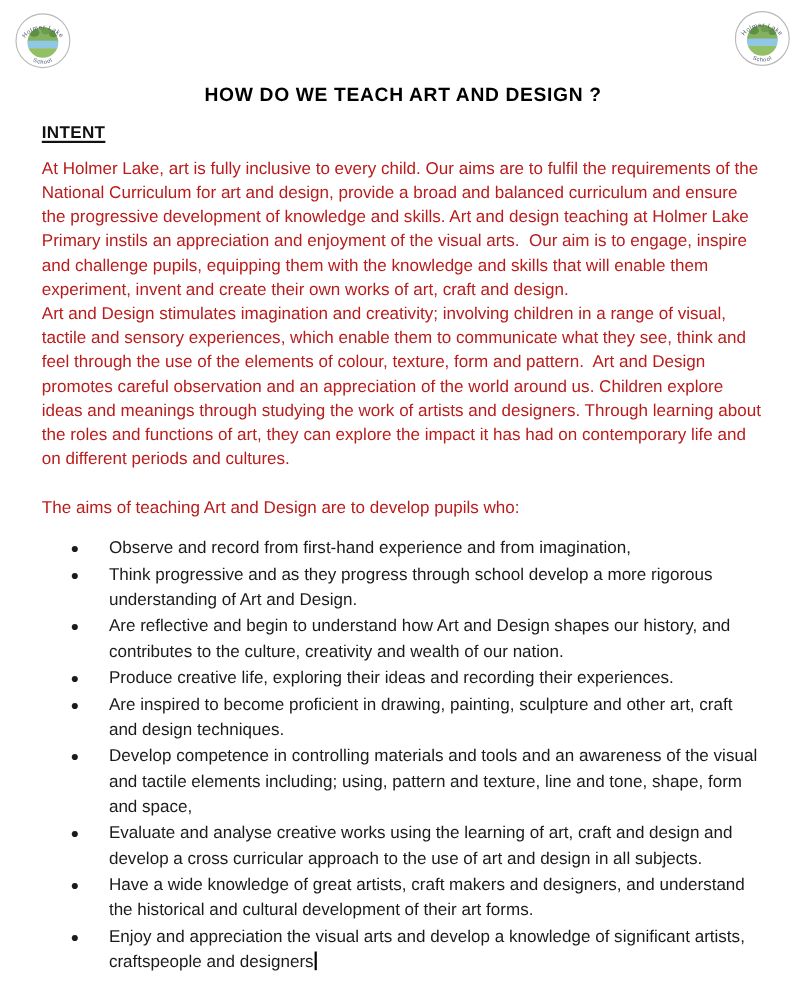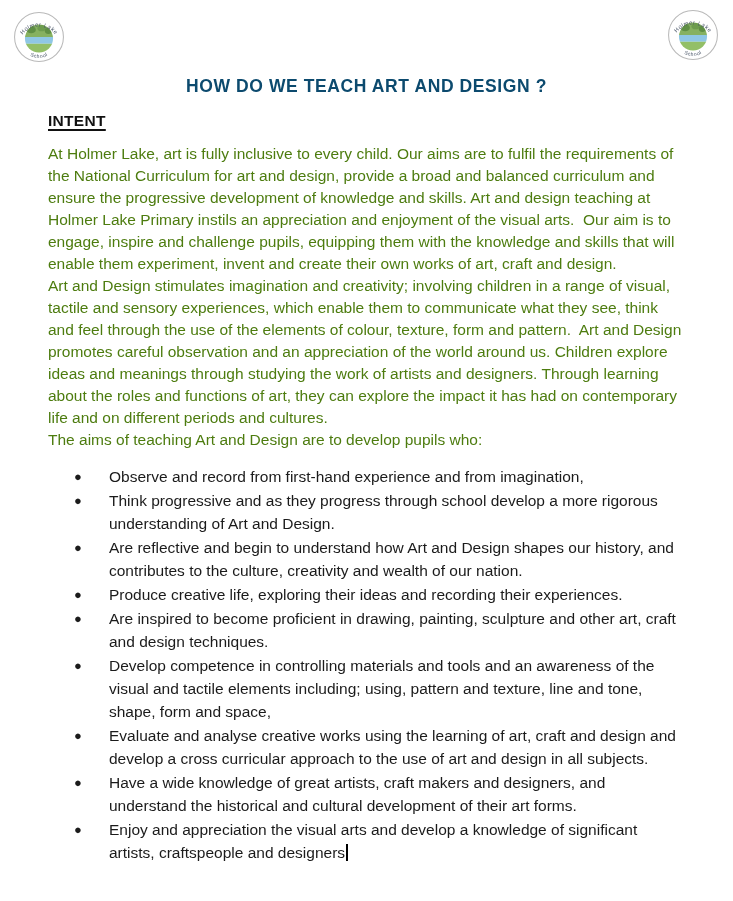--- a/index.html
+++ b/index.html
@@ -19,44 +19,44 @@
     height: 52px;
   }
   .logo-left  { left: 13px; top: 11px; }
   .logo-right { left: 667px; top: 9px; }
   .doc-title {
     padding-top: 76px;
     text-align: center;
     font-size: 17.5px;
     font-weight: 600;
     letter-spacing: 0.6px;
-    color: #0c4a6e;
+    color: #000000;
   }
   .content {
-    padding: 0 48px;
+    padding: 0 38px;
   }
   .section-heading {
     margin-top: 15px;
     font-size: 15.5px;
     font-weight: bold;
     color: #111;
     display: inline-block;
     text-decoration: underline;
     text-decoration-thickness: 1.8px;
     text-underline-offset: 3px;
     letter-spacing: 0.3px;
   }
   .para {
     font-size: 15.5px;
     line-height: 22px;
     white-space: pre-wrap;
-    color: #4d7c0f;
+    color: #b91c1c;
   }
   .para-first { margin-top: 13px; }
-  .para-aims  { }
+  .para-aims  { margin-top: 22px; }
   .bullets {
     list-style: none;
     margin-top: 14px;
     padding-left: 26px;
   }
   .bullet-item {
     display: flex;
     font-size: 15.5px;
     line-height: 23px;
     margin-bottom: 1px;

